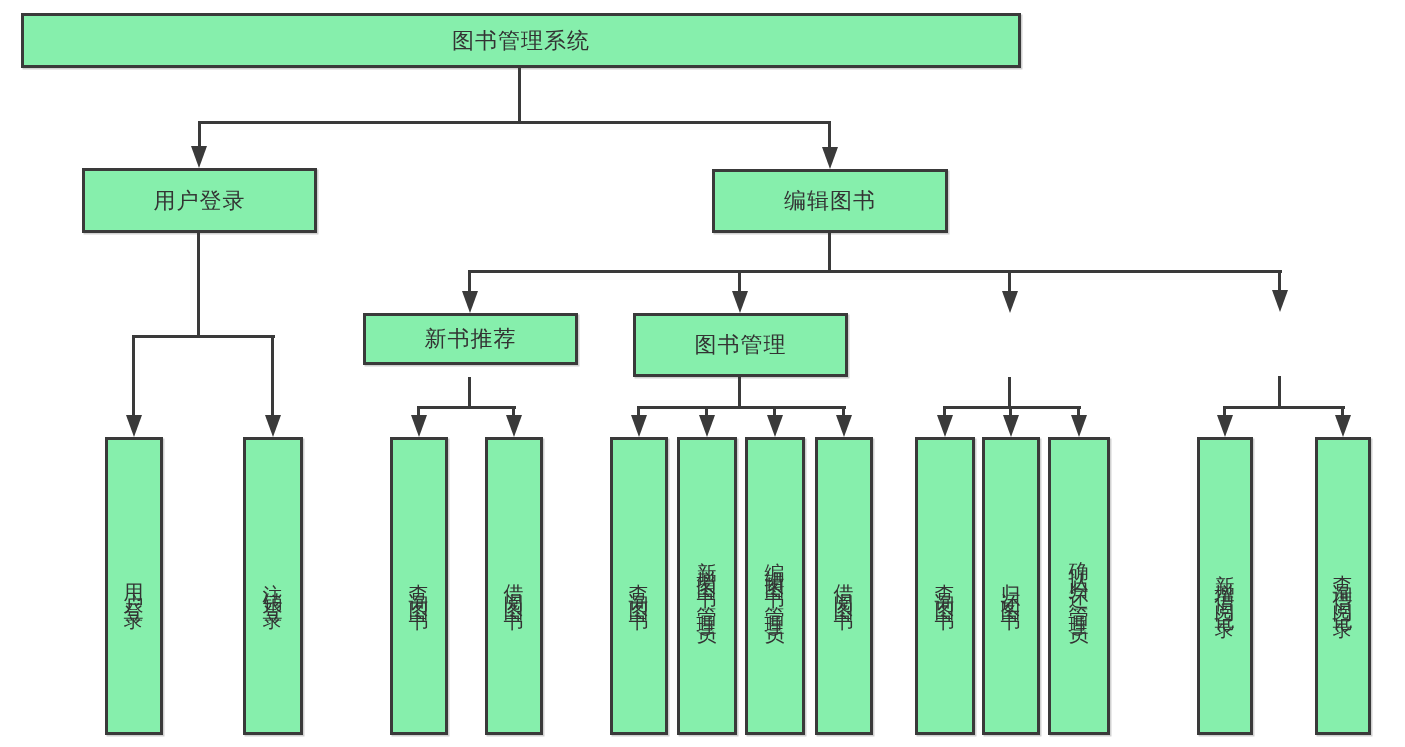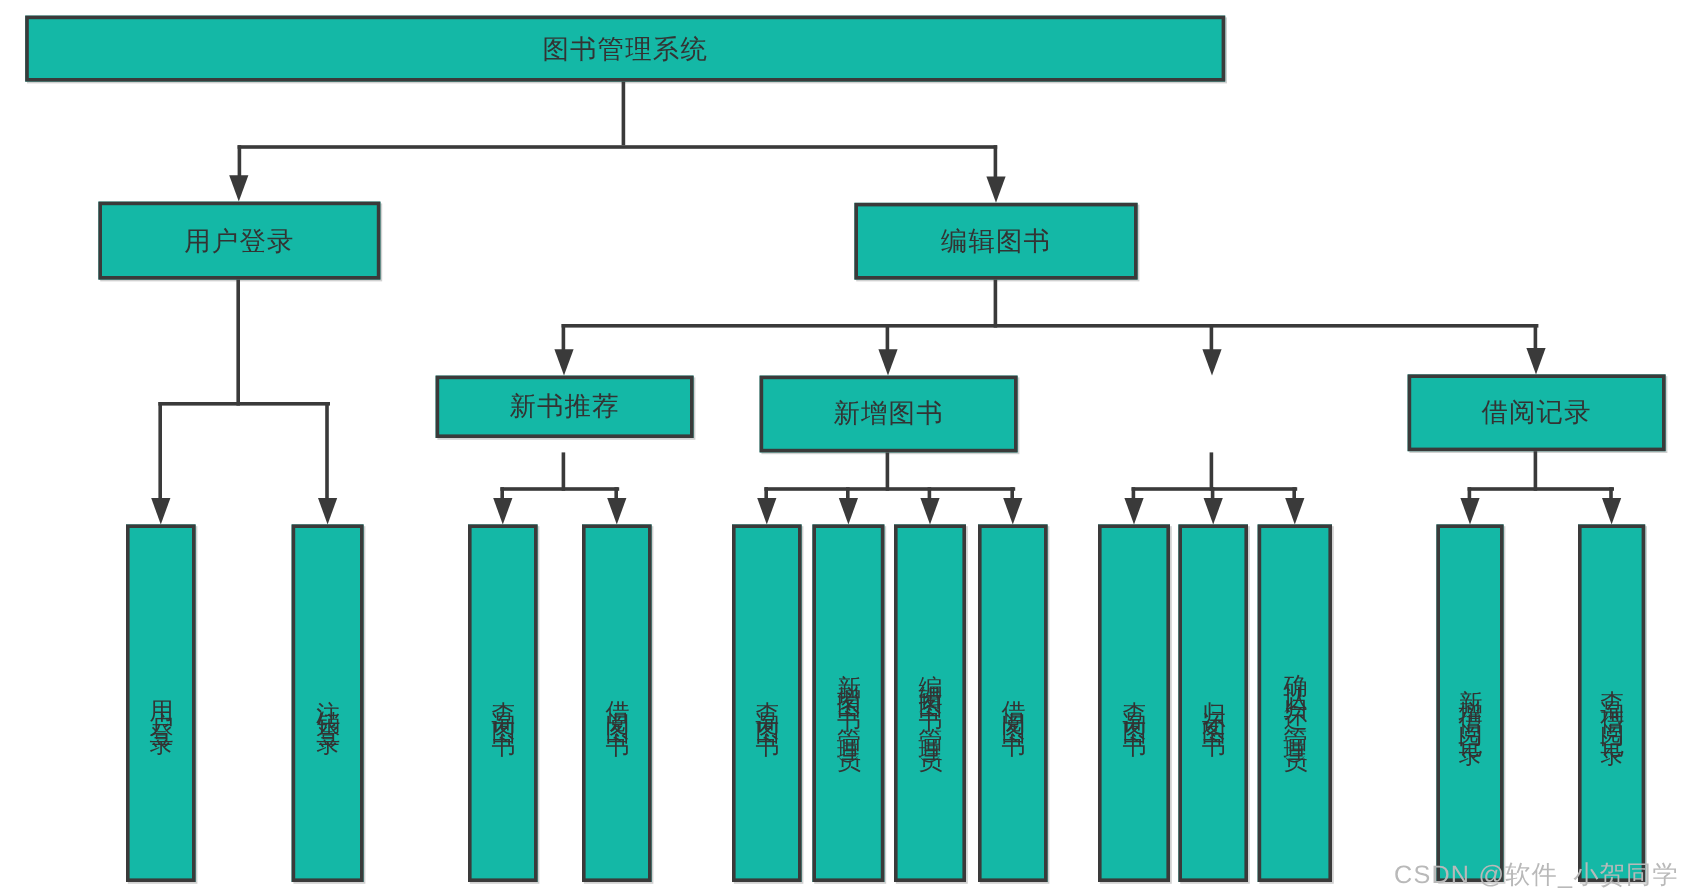--- a/index.html
+++ b/index.html
@@ -1,21 +1,21 @@
 <!DOCTYPE html>
 <html><head>
 <meta charset="utf-8">
 <style>
   html,body{margin:0;padding:0;background:#ffffff;}
   #canvas{
     position:relative;width:1405px;height:747px;background:#ffffff;overflow:hidden;
     font-family:"Liberation Sans","DejaVu Sans",sans-serif;color:#333333;
   }
   .node{
-    position:absolute;box-sizing:border-box;background:#14b8a6;
+    position:absolute;box-sizing:border-box;background:#86efac;
     border:3px solid #3a3a3a;box-shadow:1.5px 1.5px 0 rgba(0,0,0,0.18);
     display:flex;align-items:center;justify-content:center;
     color:#333333;
   }
   .node.h{font-size:22px;letter-spacing:1px;white-space:nowrap;}
   .node.v{
     writing-mode:vertical-rl;text-orientation:mixed;
     font-size:20px;letter-spacing:9px;line-height:1;
   }
   .vline{position:absolute;width:3px;background:#3a3a3a;}
@@ -59,22 +59,21 @@
   <div class="vline" style="left:468px;top:270px;height:23px"></div>
   <div class="arrow" style="left:462px;top:291px"></div>
   <div class="vline" style="left:738px;top:270px;height:23px"></div>
   <div class="arrow" style="left:732px;top:291px"></div>
   <div class="vline" style="left:1008px;top:270px;height:23px"></div>
   <div class="arrow" style="left:1002px;top:291px"></div>
   <div class="vline" style="left:1278px;top:270px;height:22px"></div>
   <div class="arrow" style="left:1272px;top:290px"></div>
 
   <div class="node h" style="left:363px;top:313px;width:215px;height:52px">新书推荐</div>
-  <div class="node h" style="left:633px;top:313px;width:215px;height:64px">新增图书</div>
-  <div class="node h" style="left:1173px;top:312px;width:215px;height:64px">借阅记录</div>
+  <div class="node h" style="left:633px;top:313px;width:215px;height:64px">图书管理</div>
 
   <div class="vline" style="left:468px;top:377px;height:32px"></div>
   <div class="hline" style="left:417px;top:406px;width:99px"></div>
   <div class="vline" style="left:417px;top:406px;height:11px"></div>
   <div class="arrow" style="left:411px;top:415px"></div>
   <div class="vline" style="left:512px;top:406px;height:11px"></div>
   <div class="arrow" style="left:506px;top:415px"></div>
 
   <div class="vline" style="left:738px;top:377px;height:32px"></div>
   <div class="hline" style="left:637px;top:406px;width:209px"></div>
@@ -114,15 +113,14 @@
   <div class="node v" style="left:745px;top:437px;width:60px;height:298px">编辑图书（管理员）</div>
   <div class="node v" style="left:815px;top:437px;width:58px;height:298px">借阅图书</div>
 
   <div class="node v" style="left:915px;top:437px;width:60px;height:298px">查询图书</div>
   <div class="node v" style="left:982px;top:437px;width:58px;height:298px">归还图书</div>
   <div class="node v" style="left:1048px;top:437px;width:62px;height:298px">确认归还（管理员）</div>
 
   <div class="node v" style="left:1197px;top:437px;width:56px;height:298px">新增借阅记录</div>
   <div class="node v" style="left:1315px;top:437px;width:56px;height:298px">查询借阅记录</div>
 
-  <div class="watermark">CSDN @软件_小贺同学</div>
 
 </div>
 
 </body></html>

